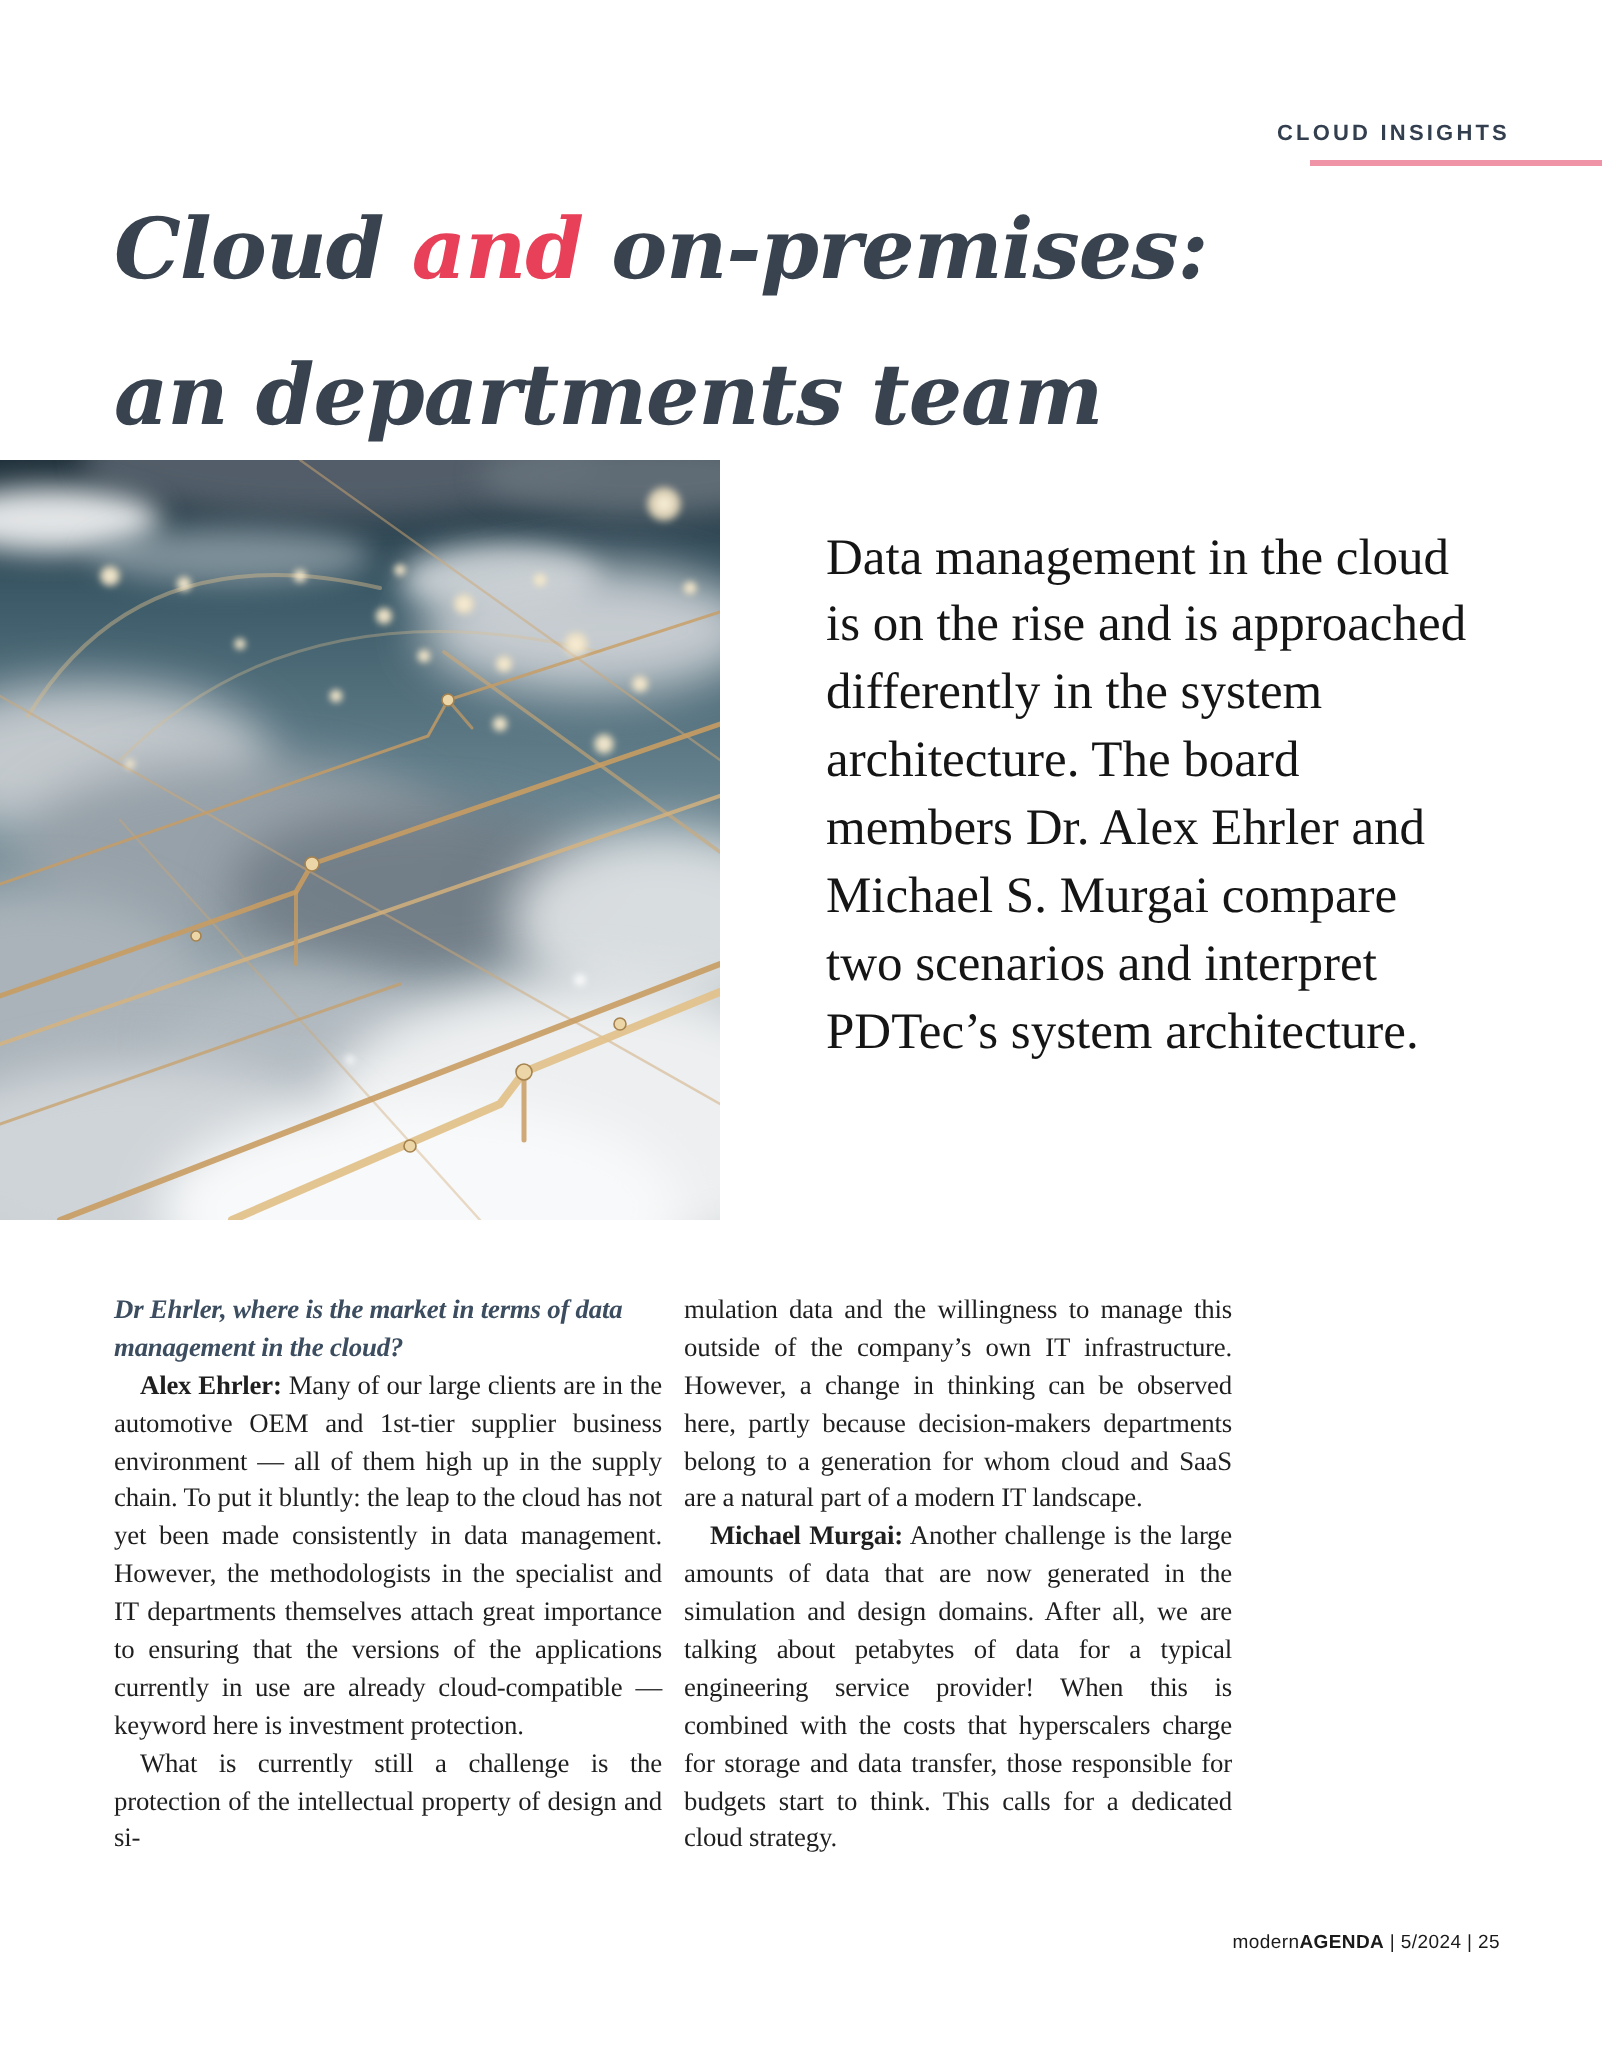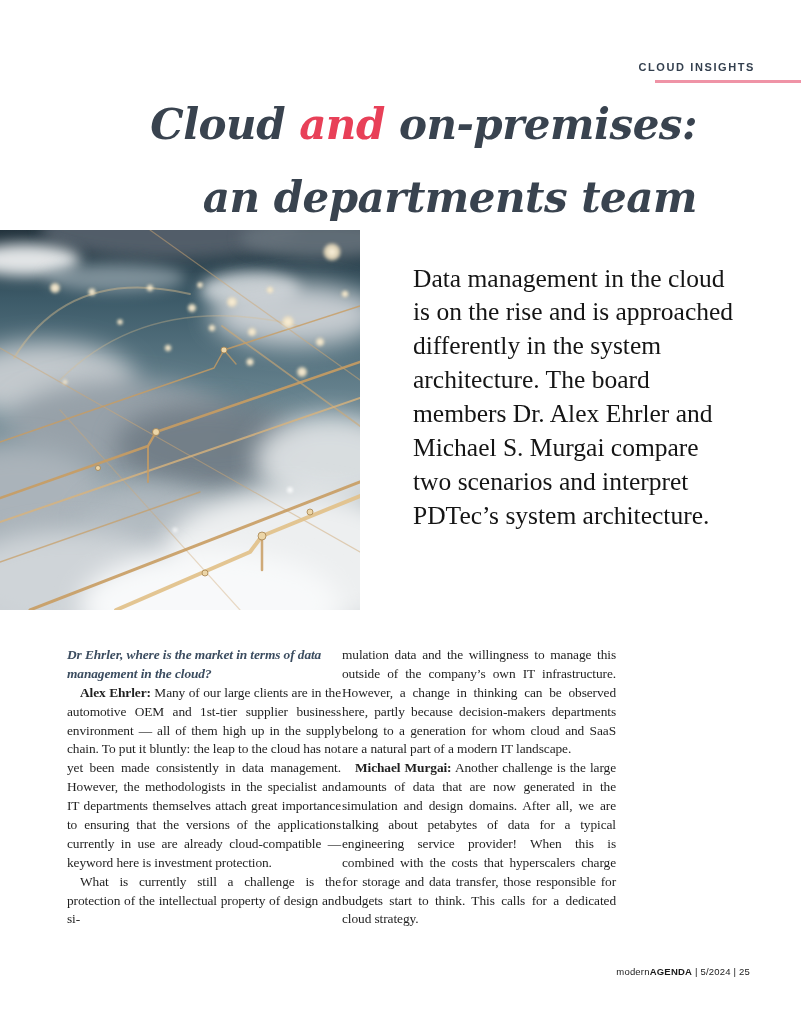--- a/index.html
+++ b/index.html
@@ -41,21 +41,21 @@
     font-family:"Liberation Serif", serif;
     font-size:25.5px;line-height:1.33;color:#151515;margin-left:30px;
   }
 
   
   .col{
     top:646px;width:274px;
     font-size:13.4px;line-height:1.41;text-align:justify;
     letter-spacing:-0.1px;
   }
-  .col-1{left:57px;margin-left:10px;}
+  .col-1{left:57px;}
   .col-2{left:342px;}
   .question{
     font-weight:700;font-style:italic;color:#3c4d60;
     margin:0 0 5px 0;text-align:left;
   }
   .col p{margin:0;}
   .col p.indent{text-indent:13px;}
   .speaker{font-weight:700;}
 
   
@@ -65,21 +65,21 @@
     font-size:9.5px;color:#1a1a1a;letter-spacing:0.2px;
   }
   .folio .bold{font-weight:700;}
 </style>
 </head>
 <body>
 
 <div class="abs kicker">CLOUD INSIGHTS</div>
 <div class="abs kicker-rule"></div>
 
-<h1 class="abs title" style="margin:0;text-align:right;">
+<h1 class="abs title" style="margin:0;">
   <span class="line"><span>Cloud </span><span class="accent">and</span><span> on-premises:</span></span>
   <span class="line">an departments team</span>
 </h1>
 
 <div class="abs hero">
   <svg viewBox="0 0 360 380" preserveAspectRatio="none" aria-hidden="true">
     <defs>
       <linearGradient id="sky" x1="0" y1="0" x2="0" y2="1">
         <stop offset="0" stop-color="#22323c"></stop>
         <stop offset="0.18" stop-color="#3c5a68"></stop>

